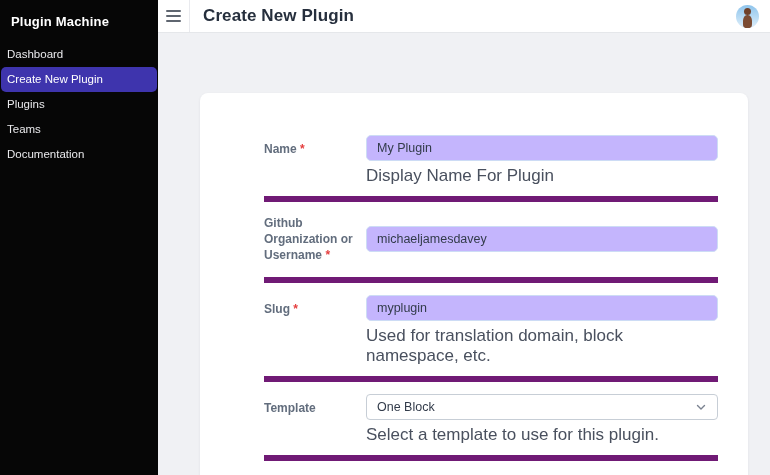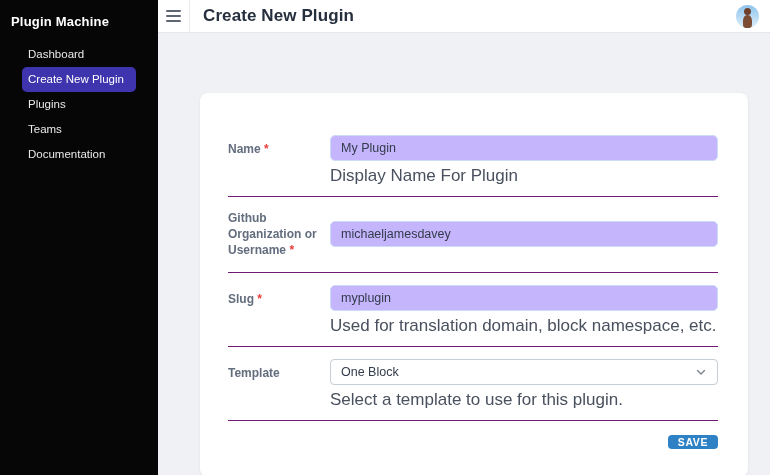--- a/index.html
+++ b/index.html
@@ -15,21 +15,21 @@
   .sidebar {
     width:158px; height:475px; background:#060606; flex:none;
     display:flex; flex-direction:column;
   }
   .sidebar-title {
     color:#ffffff; font-weight:bold; font-size:13px;
     padding:14px 11px 0 11px; letter-spacing:.2px;
   }
   .nav { margin-top:13px; }
   .nav-item {
-    height:25px; line-height:25px; margin:0 22px; padding:0 6px;
+    height:25px; line-height:25px; margin:0 1px; padding:0 6px;
     border-radius:5px; font-size:11.5px; color:#e9e9ec; cursor:pointer;
     white-space:nowrap; overflow:hidden;
   }
   .nav-item.active { background:#3e34ad; color:#ffffff; }
 
   
   .right { flex:1; display:flex; flex-direction:column; min-width:0; }
 
   header {
     height:33px; background:#ffffff; border-bottom:1px solid #e5e7ea;
@@ -62,21 +62,21 @@
   
   main { flex:1; background:#f0f1f4; position:relative; overflow:hidden; }
   .card {
     position:absolute; left:42px; top:60px; width:548px;
     background:#ffffff; border-radius:8px;
     box-shadow:0 1px 3px rgba(20,30,50,.07);
     padding:30px 30px 28px 28px;
   }
   .form-row {
     display:flex; align-items:flex-start;
-    padding:12px 0 10px; border-bottom:1px solid #701a75;
+    padding:12px 0 10px; border-bottom:6px solid #701a75;margin-left:36px;
   }
   .form-row.center { align-items:center; padding:13px 0 14px; }
   .label-col {
     width:102px; flex:none; padding:6px 8px 0 0;
     font-size:12px; line-height:16px; color:#626d7d; font-weight:bold;
   }
   .form-row.center .label-col { padding-top:0; }
   .req { color:#e53e3e; font-weight:bold; }
   .input-col { flex:1; min-width:0; }
   .text-input {

